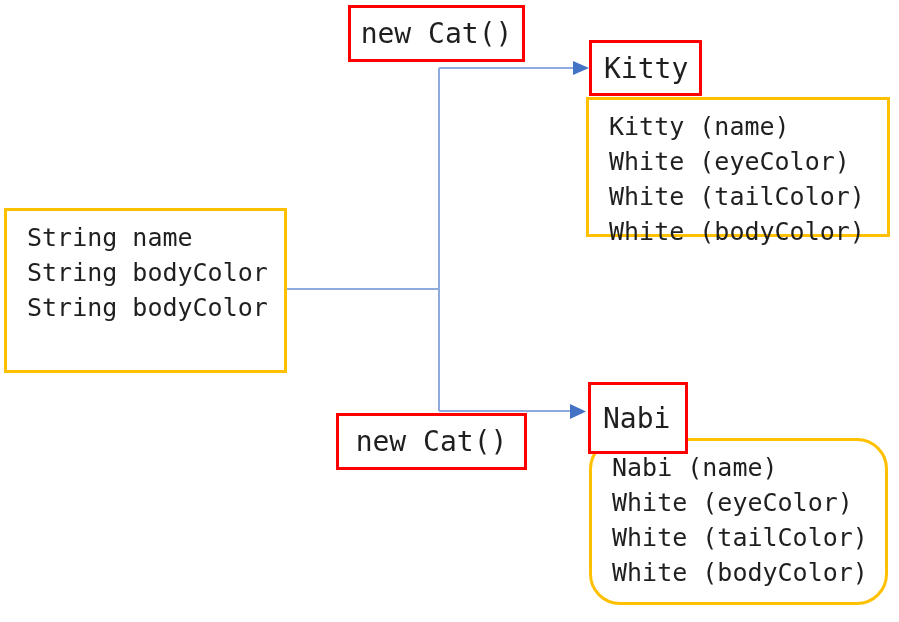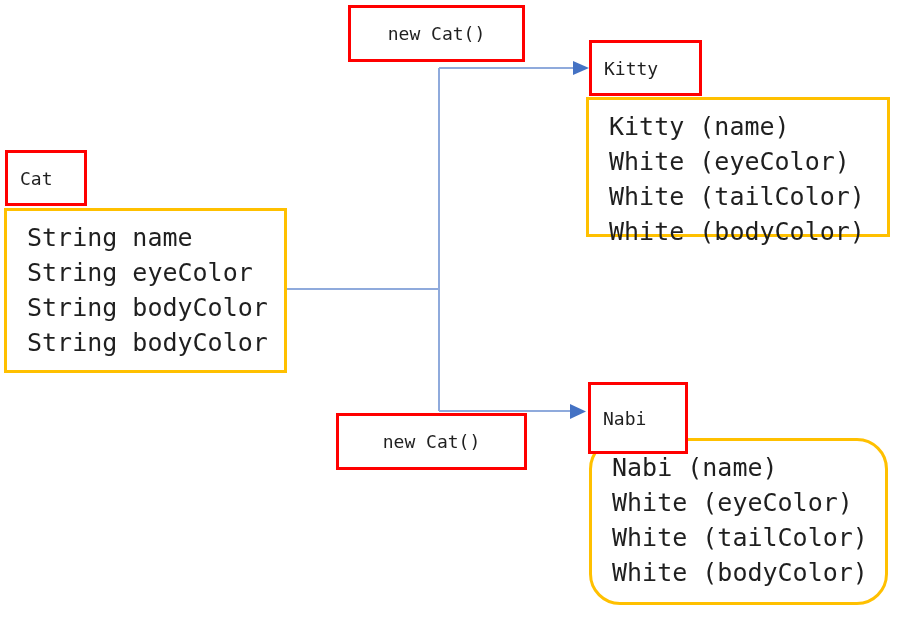--- a/index.html
+++ b/index.html
@@ -22,21 +22,21 @@
     height: 622px;
     background: var(--background);
     overflow: hidden;
   }
   .redbox {
     position: absolute;
     border: 3px solid var(--label-border);
     background: var(--background);
     display: flex;
     align-items: center;
-    font-size: 18px;
+    font-size: 28px;
     z-index: 3;
   }
   .label-box { padding-left: 12px; }
   .ctor-box { justify-content: center; }
   .fieldsbox {
     position: absolute;
     border: 3px solid var(--box-border);
     background: var(--background);
     font-size: 25px;
     line-height: 35px;
@@ -61,26 +61,22 @@
     pointer-events: none;
   }
   .connector { stroke: var(--connector-line); stroke-width: 2; fill: none; }
   .arrowhead { fill: var(--arrowhead); stroke: none; }
 </style>
 </head>
 <body>
 
 <div class="stage">
 
-  <div class="redbox label-box" id="cat-label">
-    <span>Cat</span>
-  </div>
   <div class="fieldsbox" id="cat-box">
     <div>String name</div>
-    <div>String eyeColor</div>
     <div>String bodyColor</div>
     <div>String bodyColor</div>
   </div>
 
   <div class="redbox ctor-box" id="ctor-top">
     <span>new Cat()</span>
   </div>
   <div class="redbox ctor-box" id="ctor-bottom">
     <span>new Cat()</span>
   </div>

